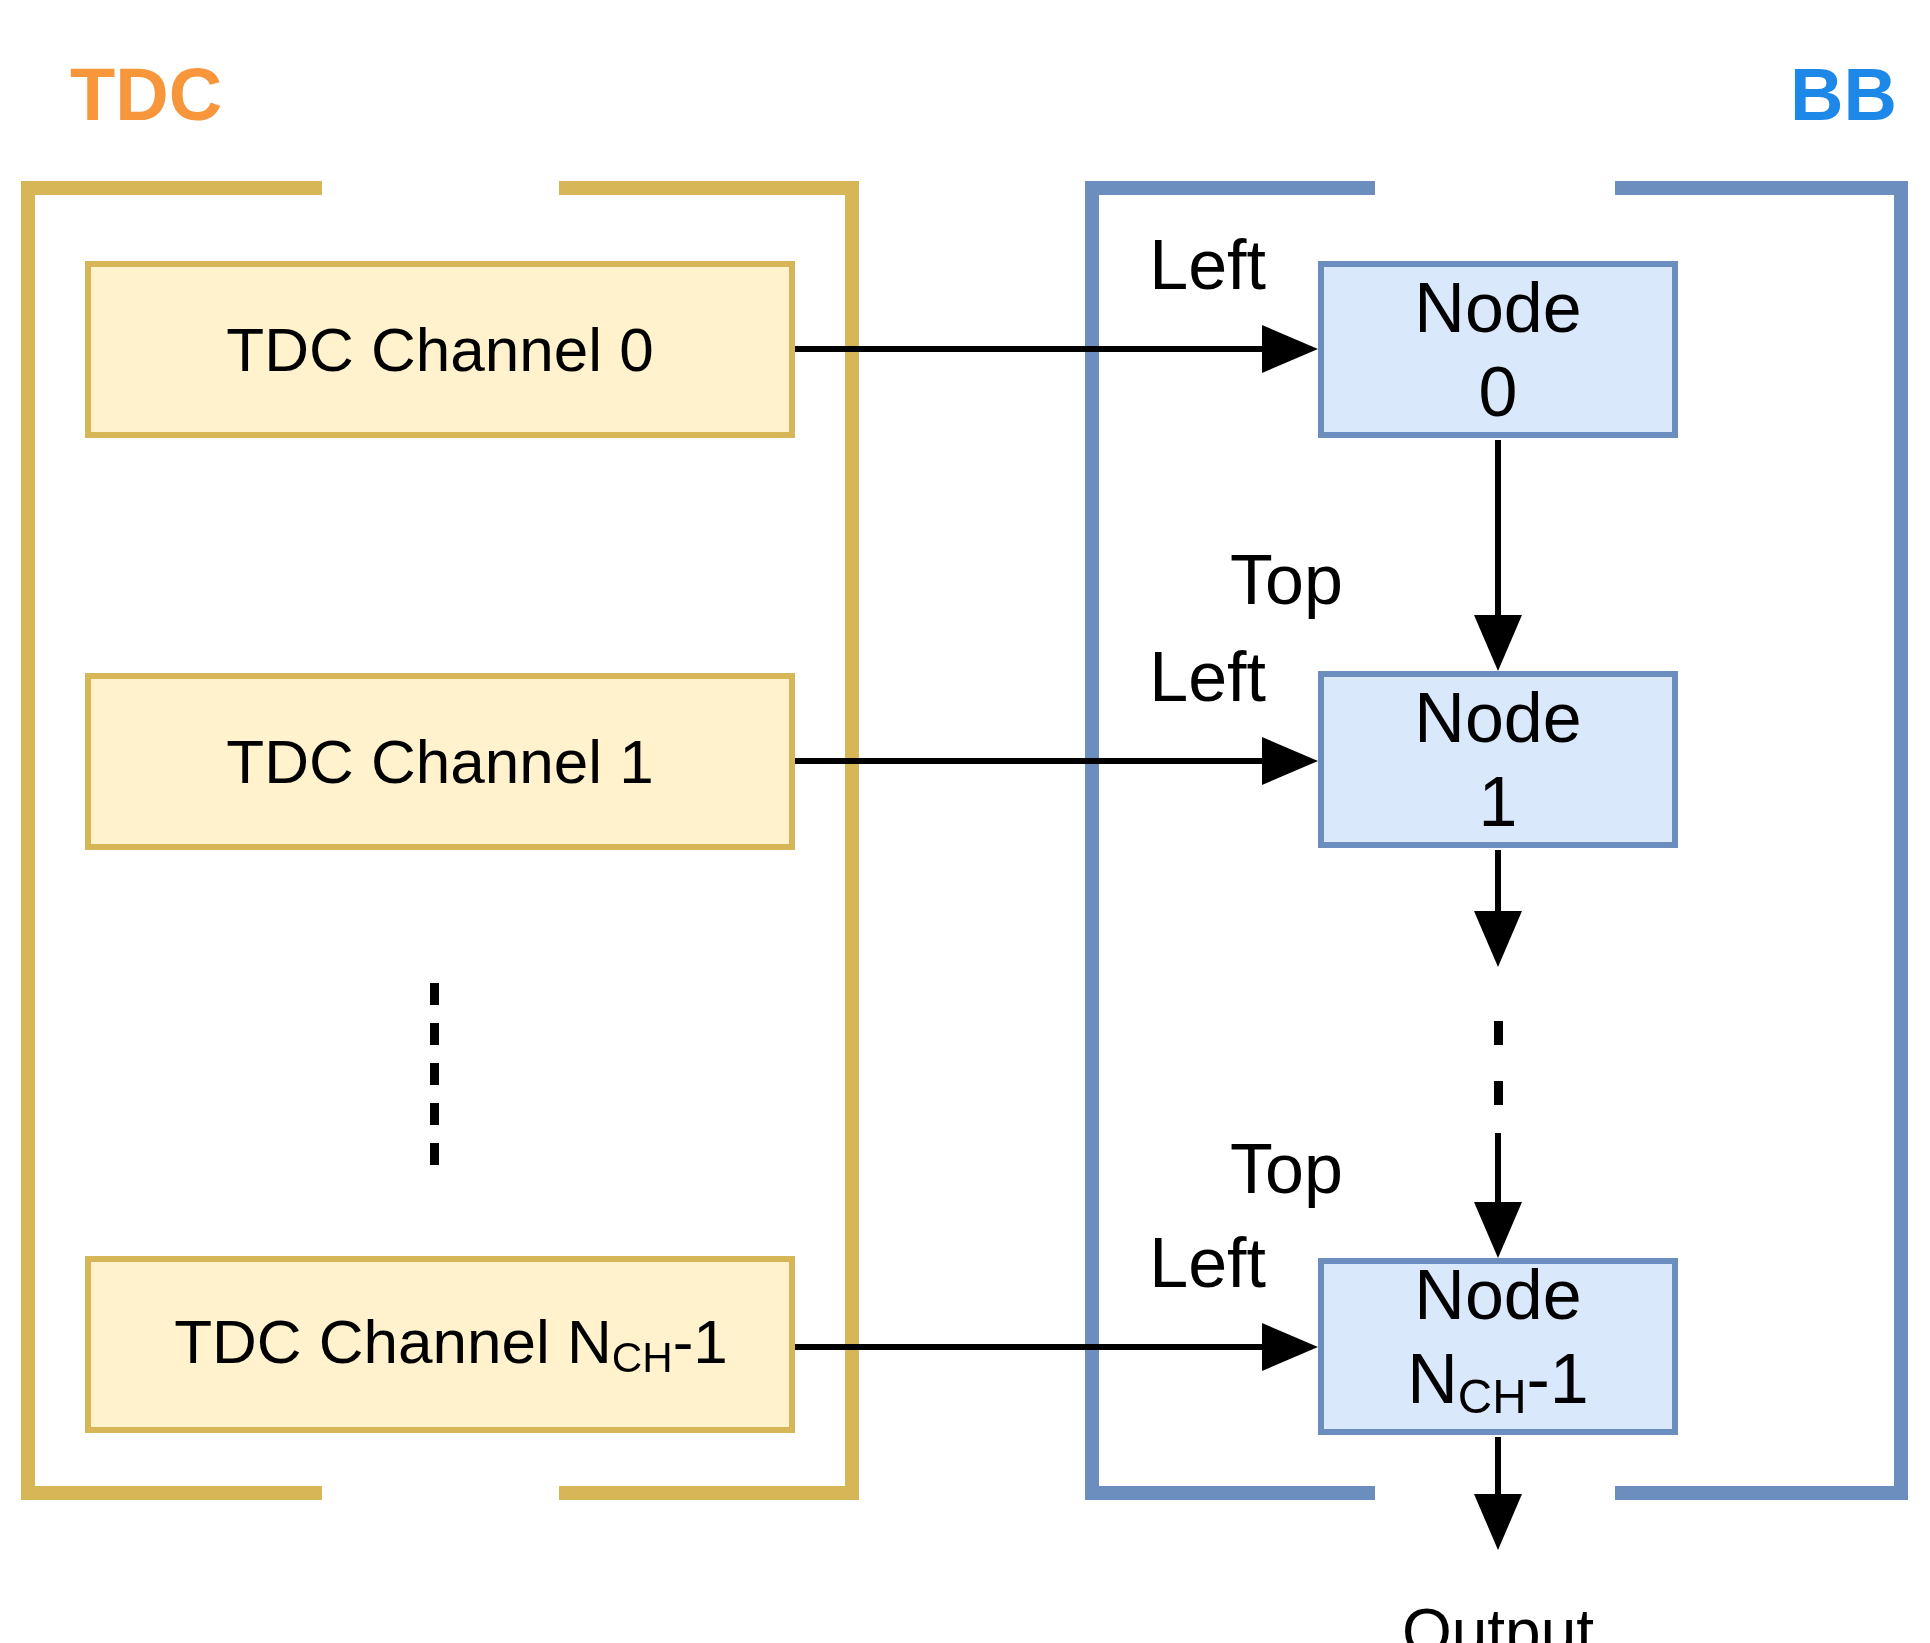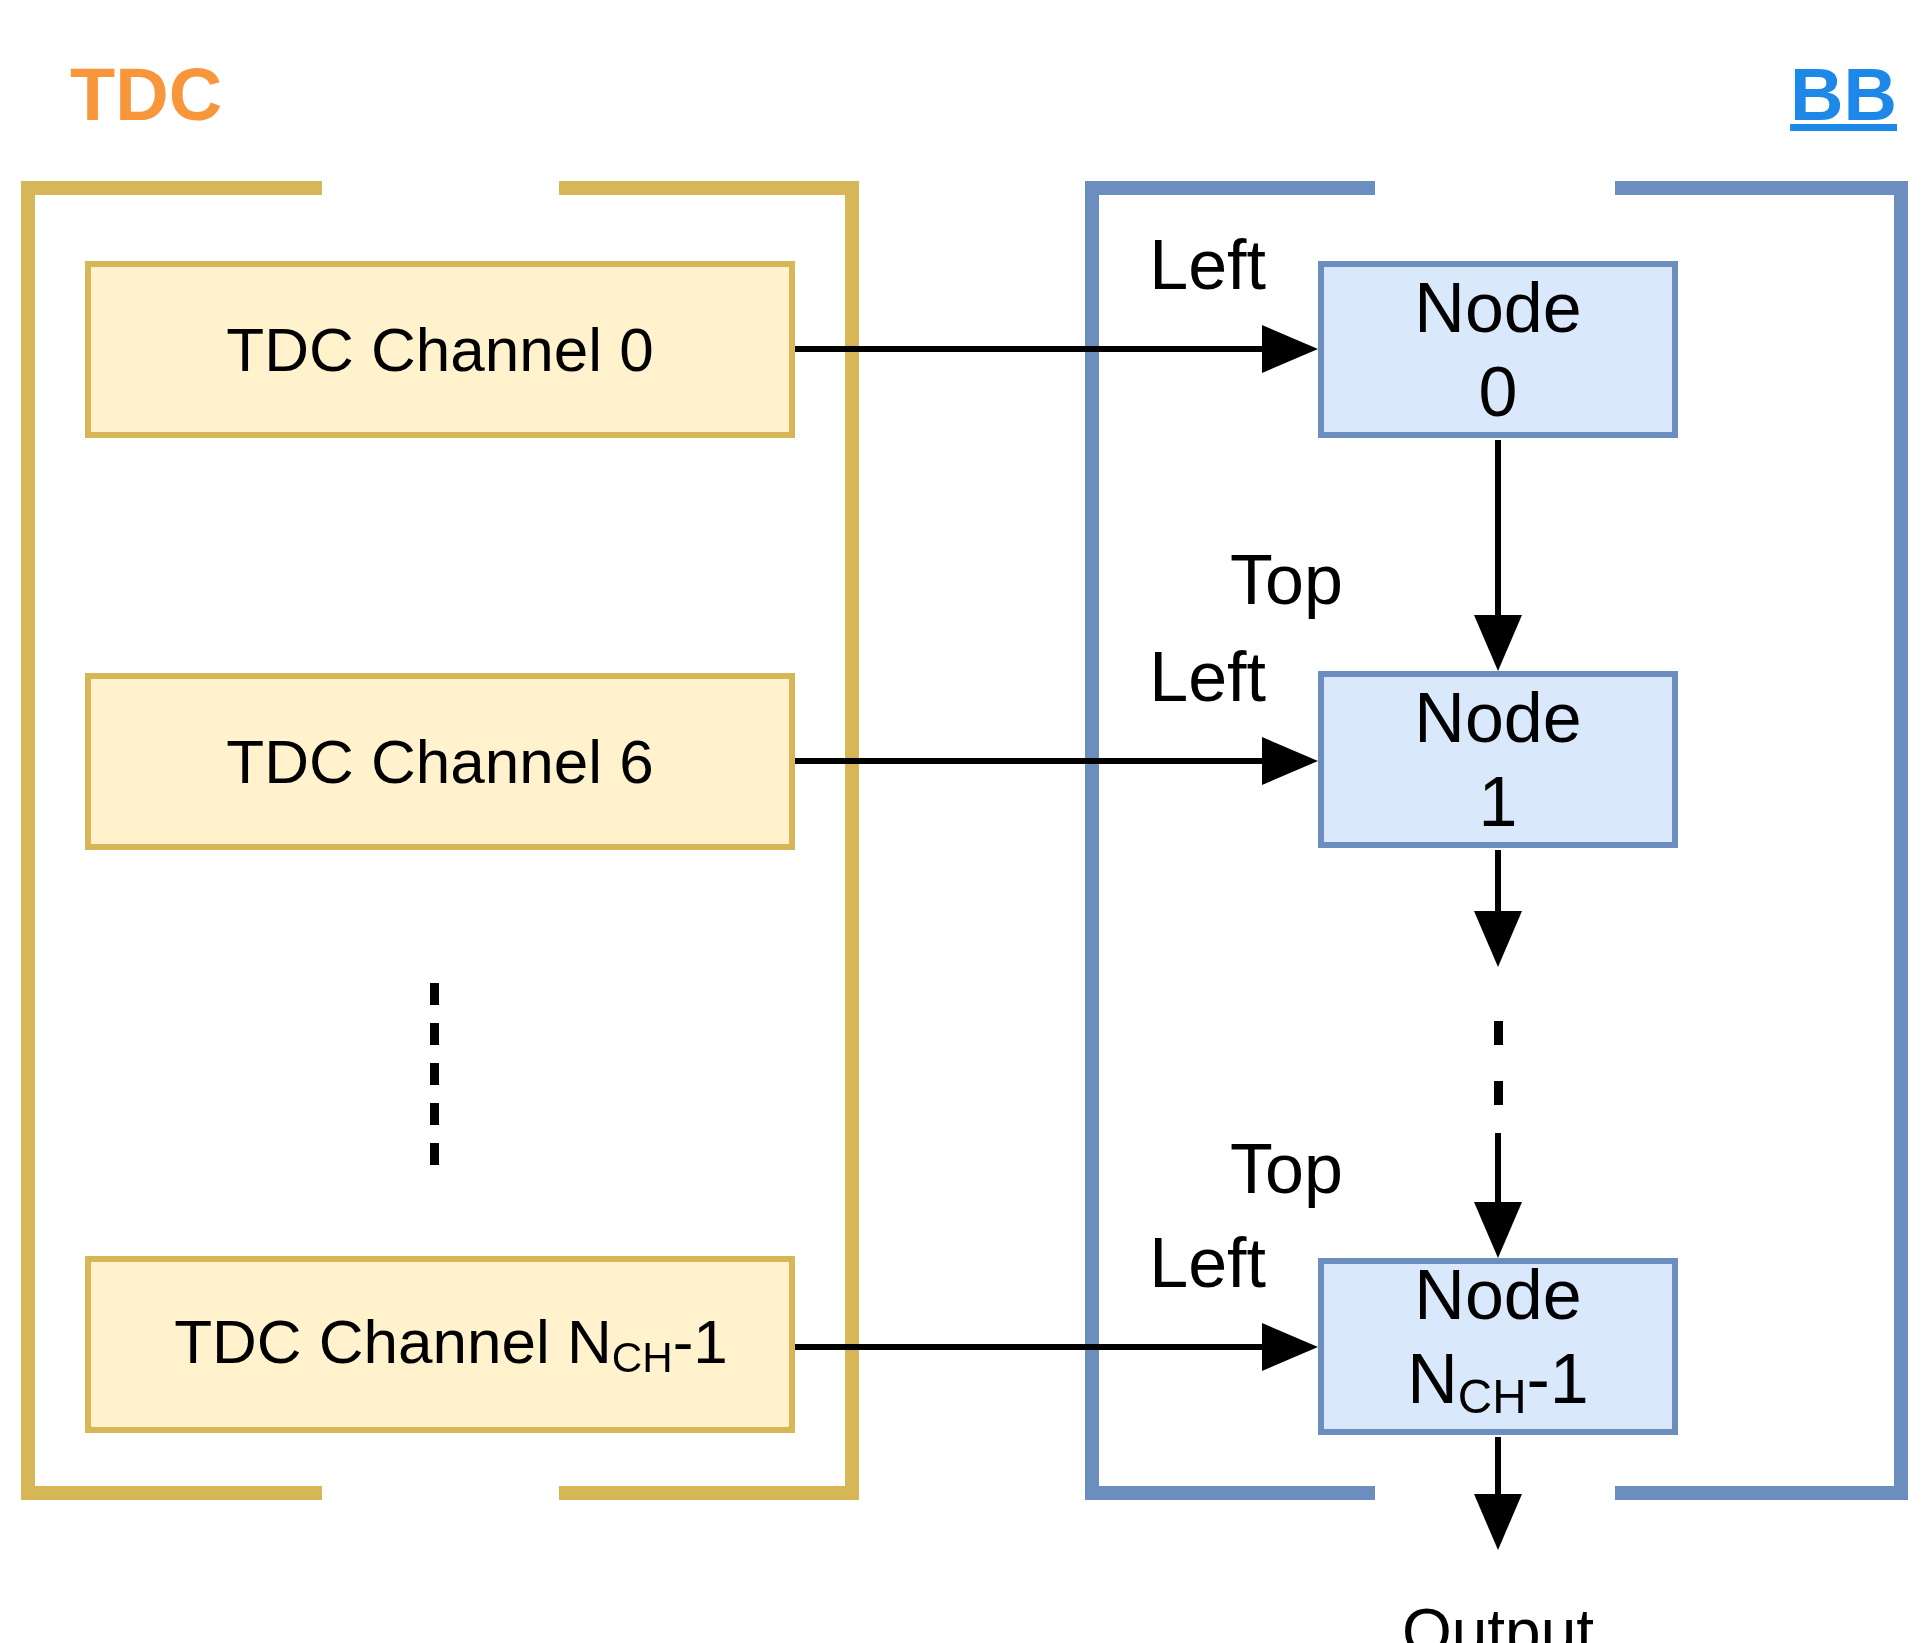--- a/index.html
+++ b/index.html
@@ -40,33 +40,33 @@
   .dash.bb-d{left:1494px;width:9px;height:24px;}
   .output-label{position:absolute;left:1338px;width:320px;top:1548px;
     text-align:center;font-size:64px;line-height:1.15;}
 </style>
 </head>
 <body>
 
 <div class="canvas">
 
   <div class="group-header tdc" style="left:70px;top:10px;">TDC</div>
-  <div class="group-header bb" style="left:1762px;top:10px;width:135px;text-decoration:underline;">BB</div>
+  <div class="group-header bb" style="left:1762px;top:10px;width:135px;">BB</div>
 
   <div class="bracket tan left-piece" style="left:21px;top:133px;width:301px;height:1319px;"></div>
   <div class="bracket tan right-piece" style="left:559px;top:133px;width:300px;height:1319px;"></div>
 
   <div class="bracket blue left-piece" style="left:1085px;top:133px;width:290px;height:1319px;"></div>
   <div class="bracket blue right-piece" style="left:1615px;top:133px;width:293px;height:1319px;"></div>
 
   <div class="box ch" style="top:213px;">
     <span>TDC Channel 0</span>
   </div>
   <div class="box ch" style="top:625px;">
-    <span>TDC Channel 6</span>
+    <span>TDC Channel 1</span>
   </div>
   <div class="box ch" style="top:1208px;padding-left:22px;">
     <span><span>TDC Channel N</span><span class="sub">CH</span><span>-1</span></span>
   </div>
 
   <div class="dash tdc-d" style="top:935px;"></div>
   <div class="dash tdc-d" style="top:975px;"></div>
   <div class="dash tdc-d" style="top:1015px;"></div>
   <div class="dash tdc-d" style="top:1055px;"></div>
   <div class="dash tdc-d" style="top:1095px;"></div>

